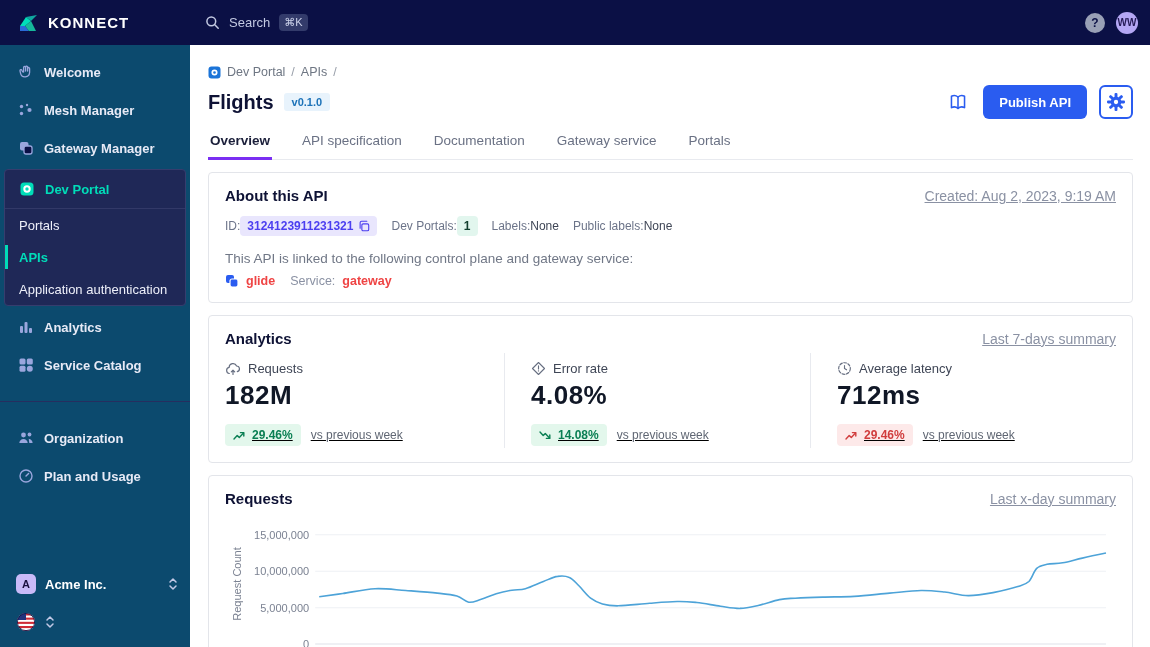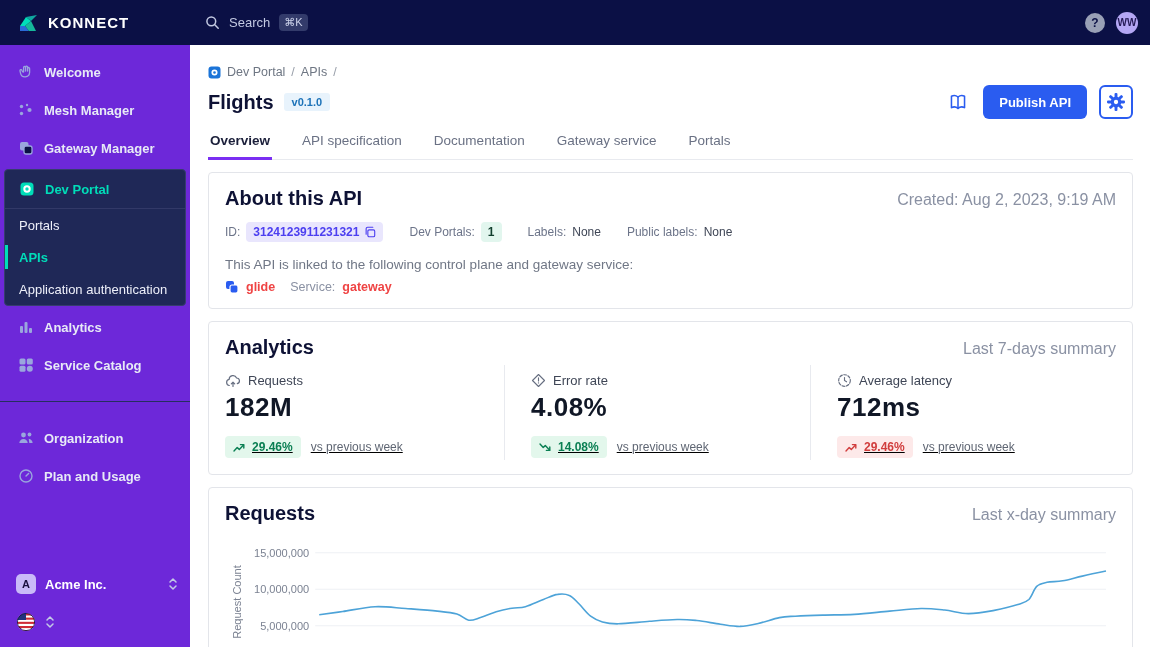--- a/index.html
+++ b/index.html
@@ -15,21 +15,21 @@
   .search-label { color:#c3c9e2; font-size:13px; }
   .kbd { background:#333b6b; color:#ccd2ea; font-size:11px; padding:2px 5px; border-radius:4px; }
   .topbar-right { margin-left:auto; display:flex; align-items:center; gap:11px; padding-right:12px; }
   .help-circle { width:20px; height:20px; border-radius:50%; background:#99a0b6; color:#0b1045;
     font-size:12px; font-weight:bold; display:flex; align-items:center; justify-content:center; cursor:pointer; }
   .avatar { width:22px; height:22px; border-radius:50%; background:#b4a7f4; color:#241a55;
     font-size:10px; font-weight:bold; display:flex; align-items:center; justify-content:center; cursor:pointer; }
 
   
   .sidebar { position:absolute; top:45px; left:0; width:190px; height:602px;
-    background:#6d28d9; display:flex; flex-direction:column; padding-top:8px; }
+    background:#0c4a6e; display:flex; flex-direction:column; padding-top:8px; }
   .nav-item { display:flex; align-items:center; gap:10px; height:38px; padding:0 0 0 18px;
     color:#e7eaf6; font-size:13px; font-weight:bold; cursor:pointer; flex:none; }
   .nav-item .ni-icon { width:16px; height:16px; flex:none; display:flex; }
   .nav-group { margin:2px 4px; border:1px solid #363d6e; border-radius:4px;
     background:#1f2857; overflow:hidden; flex:none; }
   .nav-group .nav-item { padding-left:14px; color:#00ddb9; }
   .nav-children { border-top:1px solid #323968; }
   .nav-child { position:relative; display:flex; align-items:center; height:32px; padding-left:14px;
     color:#eef0fa; font-size:13px; cursor:pointer; }
   .nav-child.active { color:#00ddb9; font-weight:bold; }
@@ -61,24 +61,24 @@
   .gear-btn { width:34px; height:34px; border:2px solid #2a5cf0; border-radius:6px; background:#fff;
     display:flex; align-items:center; justify-content:center; cursor:pointer; }
 
   .tabs { display:flex; gap:28px; margin-top:14px; border-bottom:1px solid #e8eaef; }
   .tab { font-size:13.5px; color:#6a7184; padding:0 2px 9px 2px; cursor:pointer; }
   .tab.active { color:#1b1f3a; font-weight:bold; border-bottom:3px solid #7a2ff2; margin-bottom:-1px; }
 
   .card { border:1px solid #e3e5ea; border-radius:4px; padding:14px 16px; margin-top:12px; }
   .card:first-of-type { margin-top:16px; }
   .card-head { display:flex; align-items:baseline; }
-  .card-title { font-size:20px; font-weight:bold; color:#0e1235; }
-  .card-note { margin-left:auto; font-size:16px; color:#8a91a3; }
-
-  .meta-row { display:flex; align-items:center; margin-top:12px; font-size:12px; color:#6c7489; gap:6px; flex-wrap:nowrap; }
+  .card-title { font-size:15px; font-weight:bold; color:#0e1235; }
+  .card-note { margin-left:auto; font-size:14px; color:#8a91a3;text-decoration:underline; }
+
+  .meta-row { display:flex; align-items:center; margin-top:12px; font-size:12px; color:#6c7489; flex-wrap:nowrap; }
   .id-badge { display:inline-flex; align-items:center; gap:5px; background:#e9e6fd; color:#4c3ff0;
     font-weight:bold; padding:3px 7px; border-radius:4px; cursor:pointer; }
   .count-badge { background:#e2f6ee; color:#123f2e; font-weight:bold; padding:3px 7px; border-radius:4px; }
   .meta-gap { width:14px; }
   .meta-val { color:#3f4656; }
   .about-text { margin-top:15px; font-size:13.5px; color:#707786; }
   .link-row { display:flex; align-items:center; gap:7px; margin-top:8px; font-size:12.5px; }
   .blue-link { color:#ef4444; font-weight:bold; text-decoration:none; cursor:pointer; }
   .svc-label { color:#8a91a3; margin-left:8px;text-align:center; }
 

